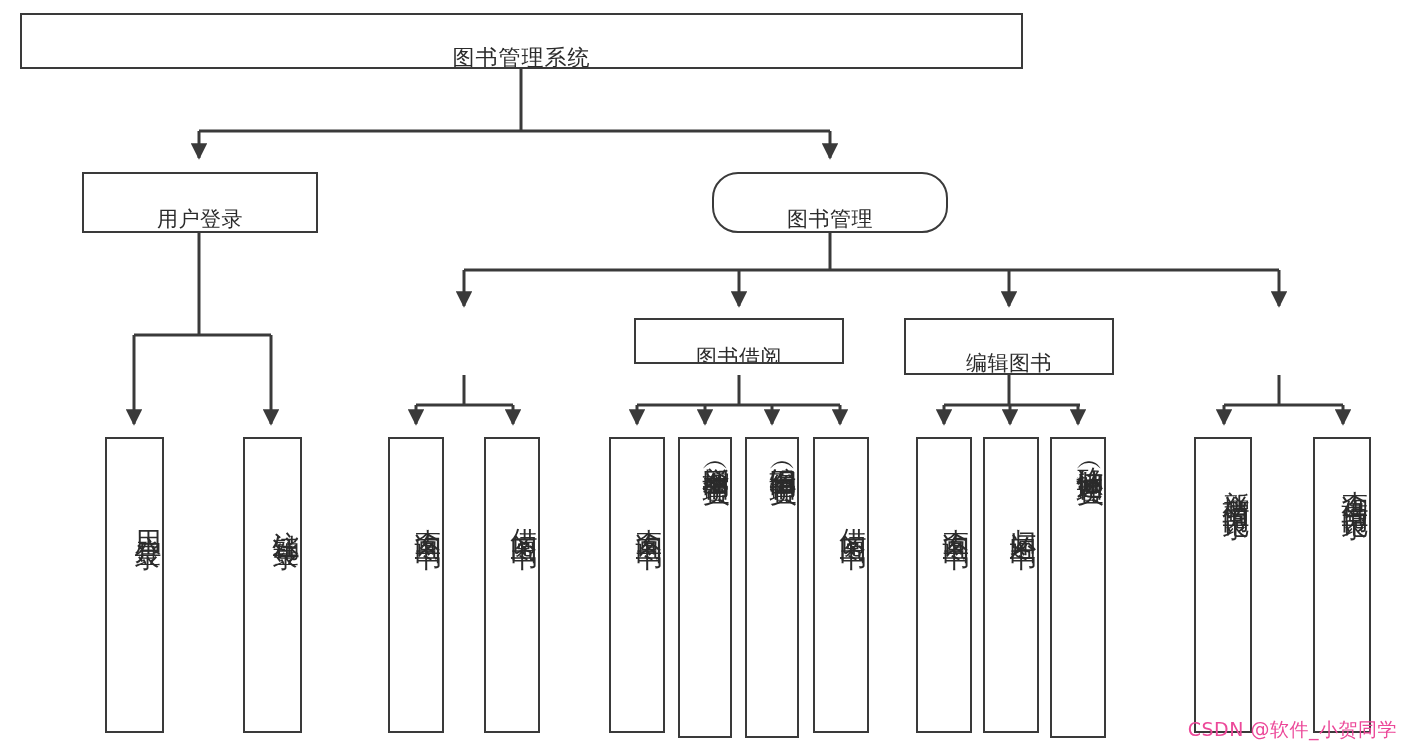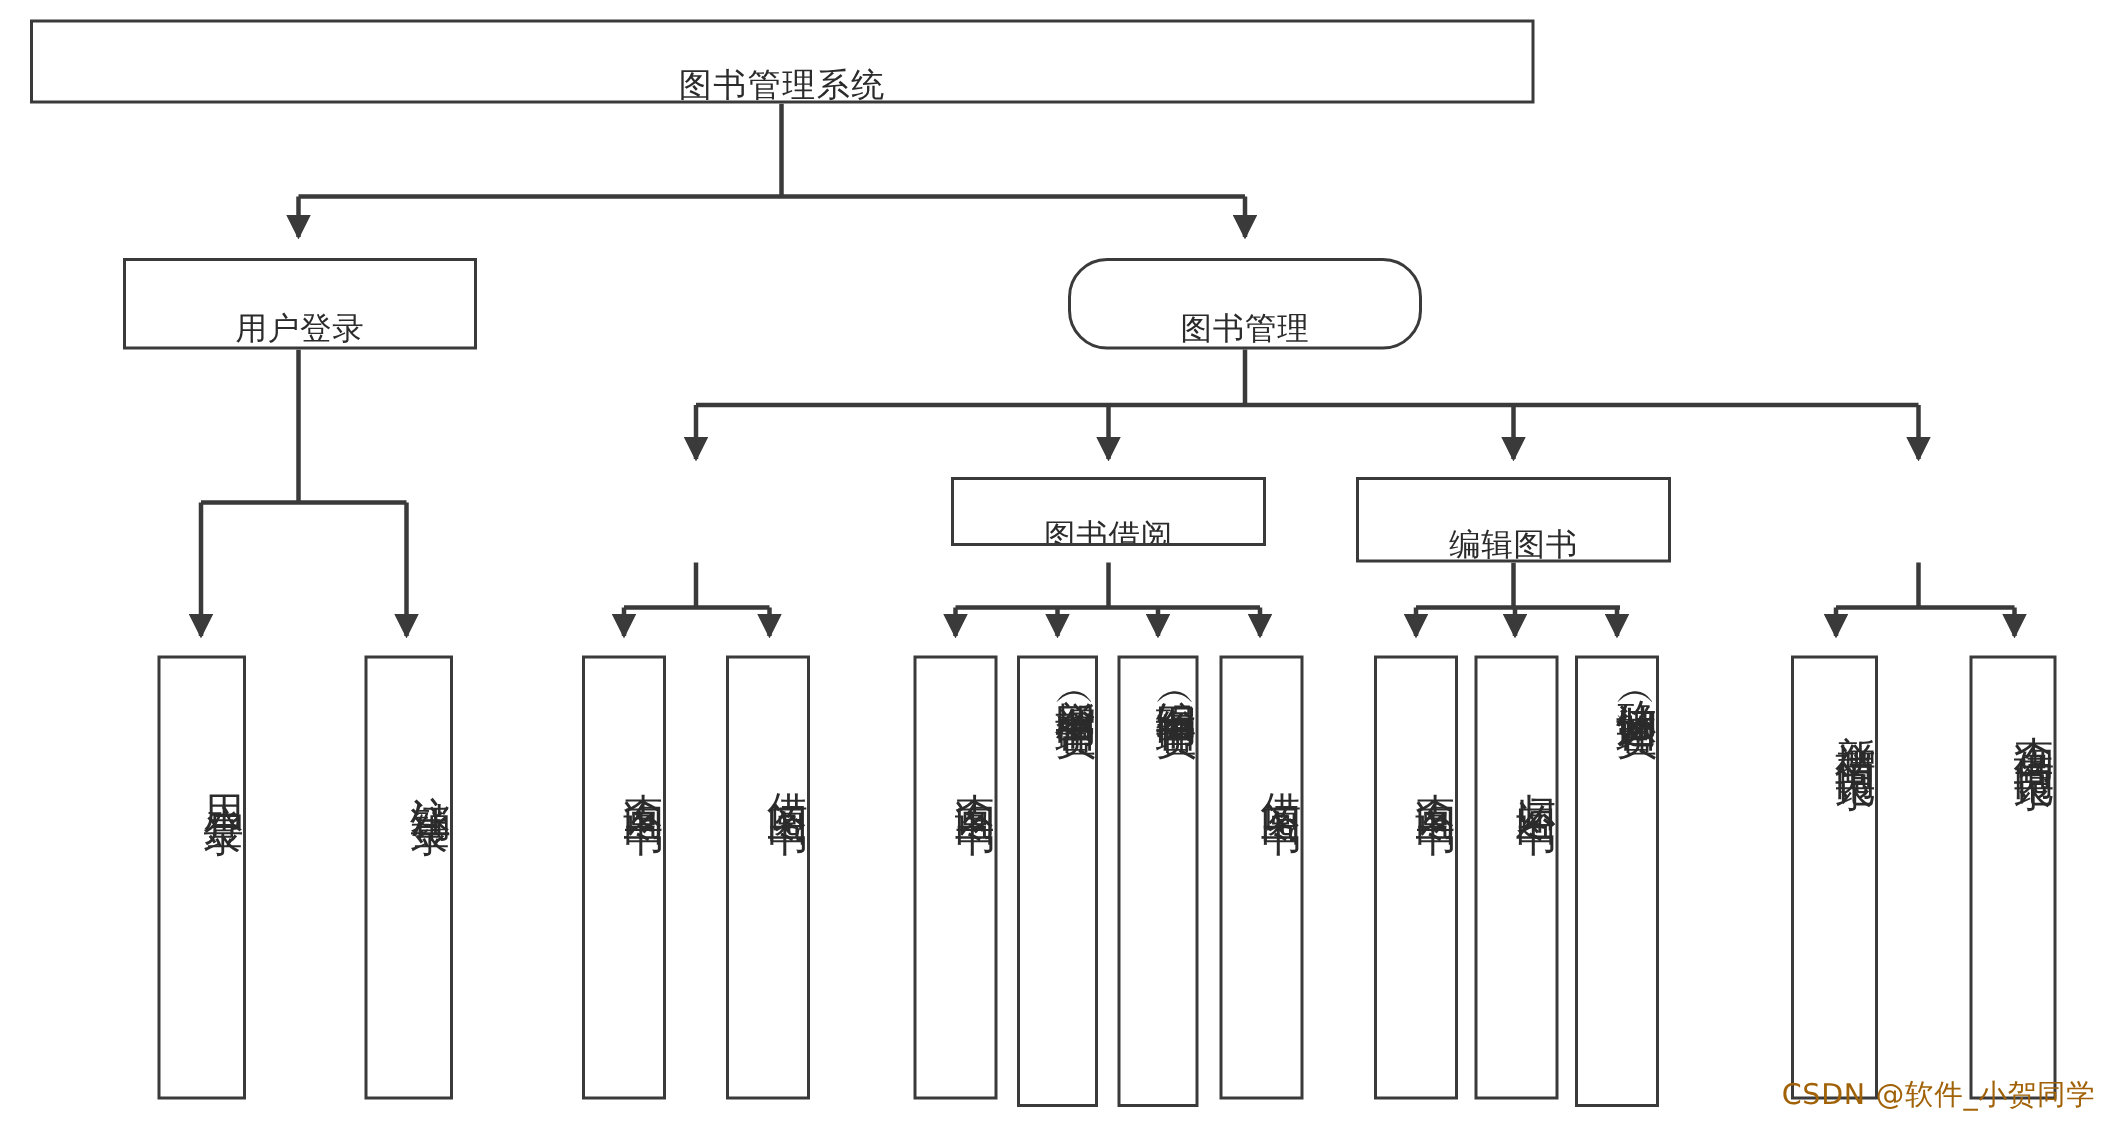--- a/index.html
+++ b/index.html
@@ -64,21 +64,21 @@
     width: 100%;
     display: block;
     text-align: center;
     white-space: nowrap;
   }
   .watermark {
     position: absolute;
     right: 8px;
     bottom: 4px;
     font-size: 19px;
-    color: #a16207;
+    color: #ec4899;
     letter-spacing: 0.5px;
     white-space: nowrap;
     font-family: "DejaVu Sans", "Liberation Sans", sans-serif;
   }
 </style>
 </head>
 <body>
 
 <div id="diagram-root">
 

